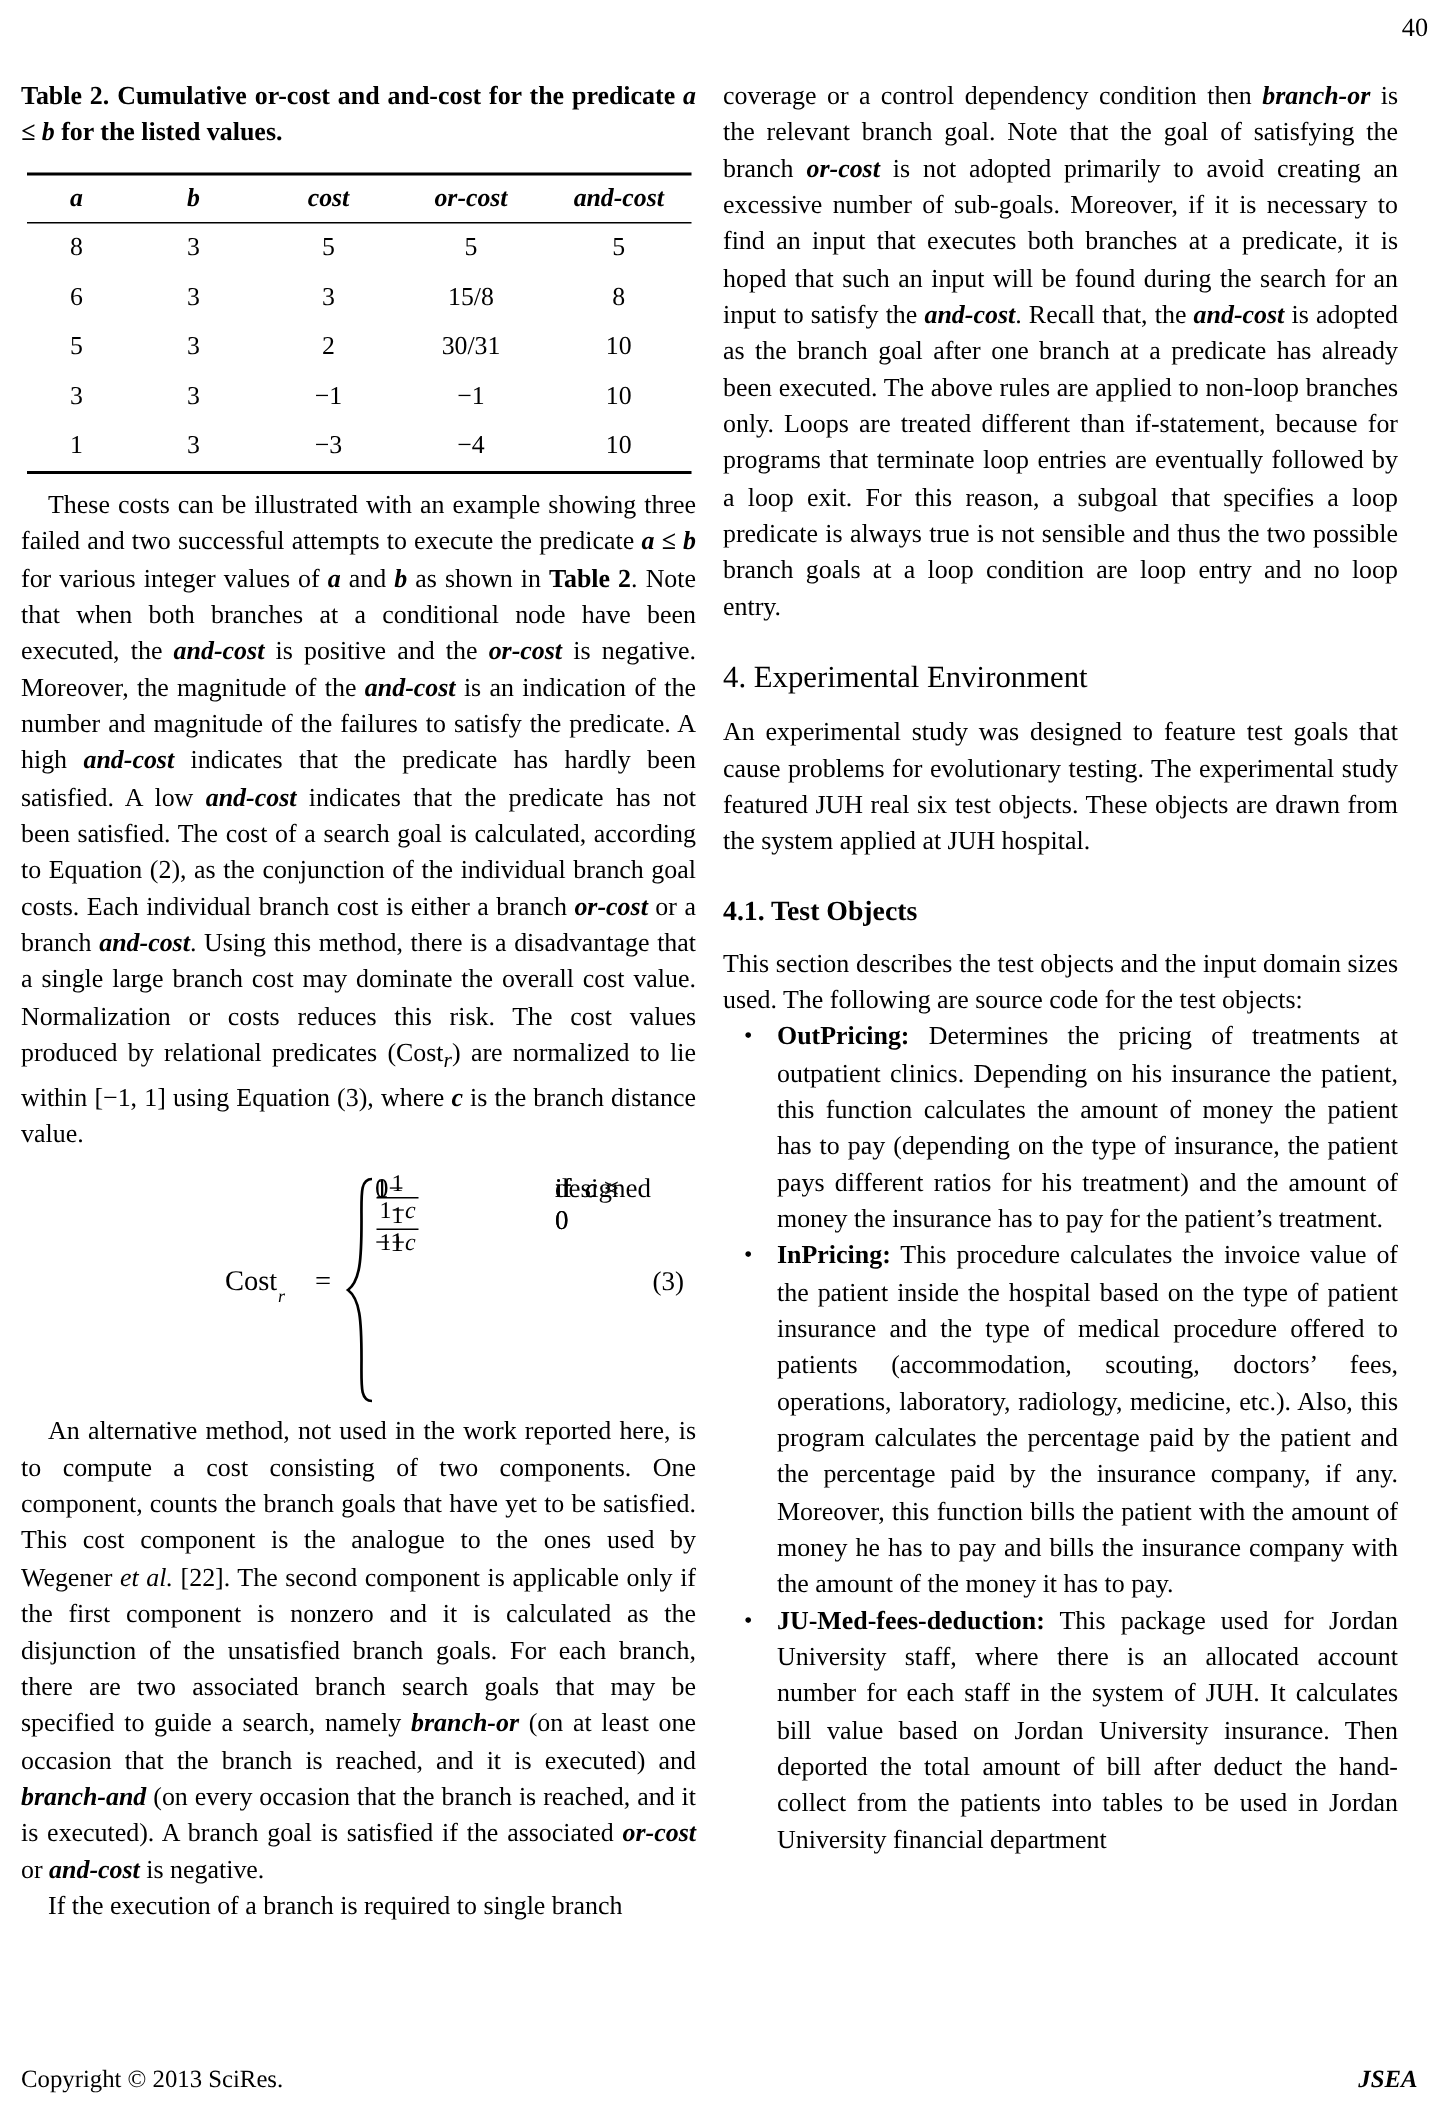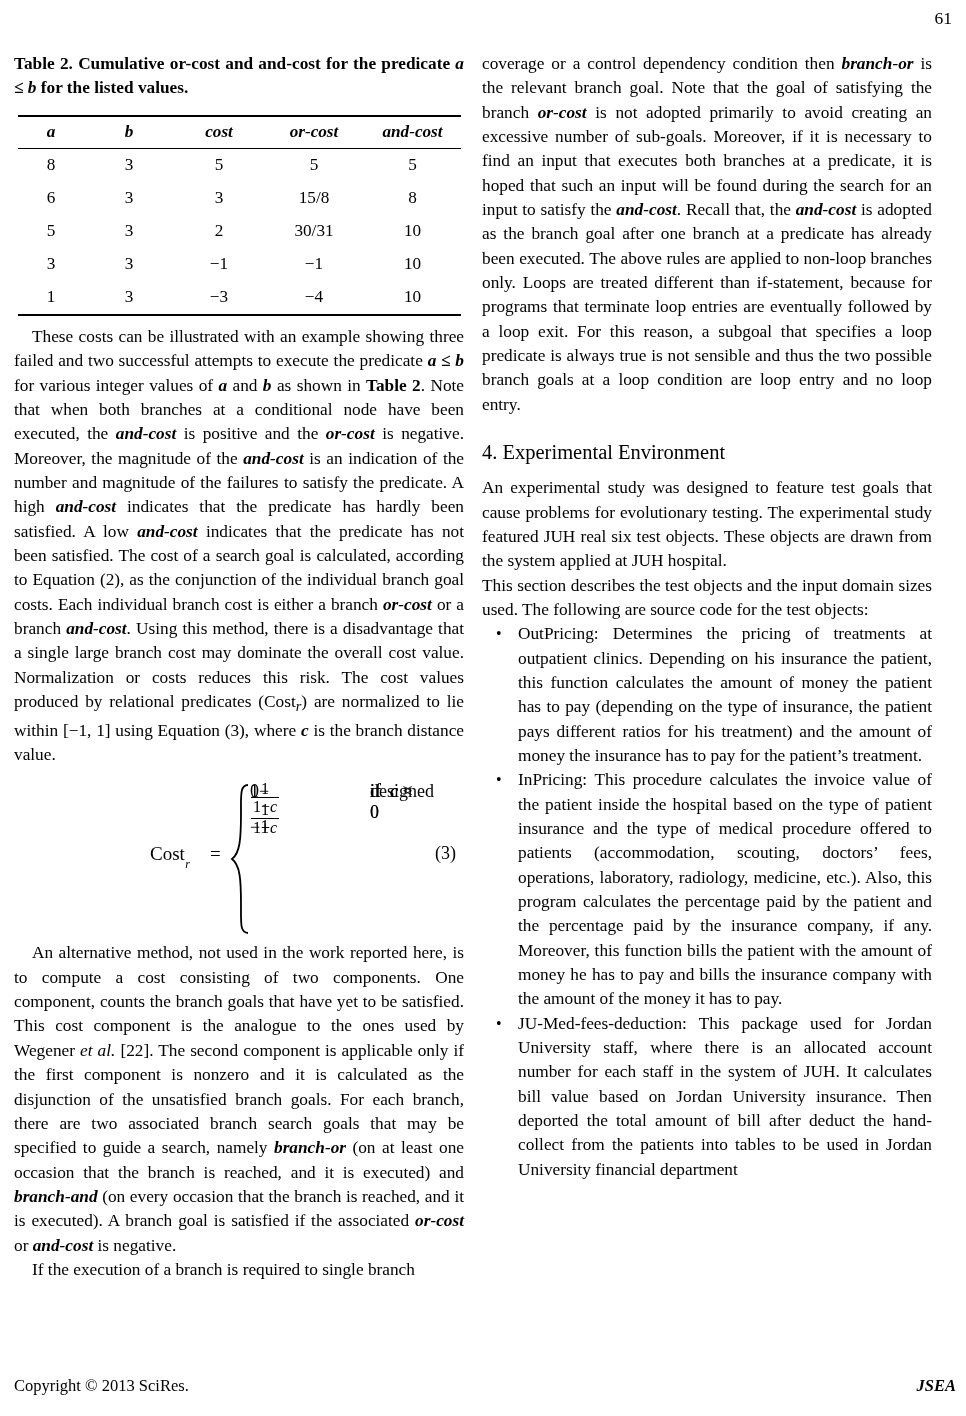--- a/index.html
+++ b/index.html
@@ -241,52 +241,52 @@
     text-align: justify;
   }
   ul.obj-list li .bullet {
     position: absolute;
     left: 14px;
     top: 0;
     font-size: 16px;
     line-height: 24.35px;
   }
   ul.obj-list li .term {
-    font-weight: normal;
+    font-weight: bold;
   }
 
   
   .footer {
     position: absolute;
     left: 0;
     bottom: 16px;
     width: 966px;
     height: 24px;
   }
   .footer-left {
     position: absolute;
     left: 14px;
     top: 0;
     font-size: 16.5px;
     text-align: right;
   }
   .footer-right {
     position: absolute;
-    right: 10px;
+    right: 21px;
     top: 0;
     font-size: 16.5px;
     font-weight: bold;
     font-style: italic;
   }
 </style>
 </head>
 <body>
 
 <div class="runhead">
-  <div class="runhead-page">61</div>
+  <div class="runhead-page">40</div>
 </div>
 
 <div class="page-body">
 
   <div class="col col-left">
 
     <div class="table-caption"><span>Table 2. Cumulative or-cost and and-cost for the predicate </span><span class="cap-math">a ≤ b</span><span> for the listed values.</span></div>
 
     <table class="data-table">
       <colgroup>
@@ -382,20 +382,21 @@
   </div>
 
   <div class="col col-right">
 
     <p class="body-text"><span>coverage or a control dependency condition then </span><b class="bi">branch-or</b><span> is the relevant branch goal. Note that the goal of satisfying the branch </span><b class="bi">or-cost</b><span> is not adopted primarily to avoid creating an excessive number of sub-goals. Moreover, if it is necessary to find an input that executes both branches at a predicate, it is hoped that such an input will be found during the search for an input to satisfy the </span><b class="bi">and-cost</b><span>. Recall that, the </span><b class="bi">and-cost</b><span> is adopted as the branch goal after one branch at a predicate has already been executed. The above rules are applied to non-loop branches only. Loops are treated different than if-statement, because for programs that terminate loop entries are eventually followed by a loop exit. For this reason, a subgoal that specifies a loop predicate is always true is not sensible and thus the two possible branch goals at a loop condition are loop entry and no loop entry.</span></p>
 
     <h2 class="sec-heading">4. Experimental Environment</h2>
 
     <p class="body-text">An experimental study was designed to feature test goals that cause problems for evolutionary testing. The experimental study featured JUH real six test objects. These objects are drawn from the system applied at JUH hospital.</p>
 
+    <h3 class="subsec-heading">4.1. Test Objects</h3>
 
     <p class="body-text">This section describes the test objects and the input domain sizes used. The following are source code for the test objects:</p>
 
     <ul class="obj-list">
       <li>
         <span class="bullet">•</span><span class="term">OutPricing:</span><span> Determines the pricing of treatments at outpatient clinics. Depending on his insurance the patient, this function calculates the amount of money the patient has to pay (depending on the type of insurance, the patient pays different ratios for his treatment) and the amount of money the insurance has to pay for the patient’s treatment.</span>
       </li>
       <li>
         <span class="bullet">•</span><span class="term">InPricing:</span><span> This procedure calculates the invoice value of the patient inside the hospital based on the type of patient insurance and the type of medical procedure offered to patients (accommodation, scouting, doctors’ fees, operations, laboratory, radiology, medicine, etc.). Also, this program calculates the percentage paid by the patient and the percentage paid by the insurance company, if any. Moreover, this function bills the patient with the amount of money he has to pay and bills the insurance company with the amount of the money it has to pay.</span>
       </li>

